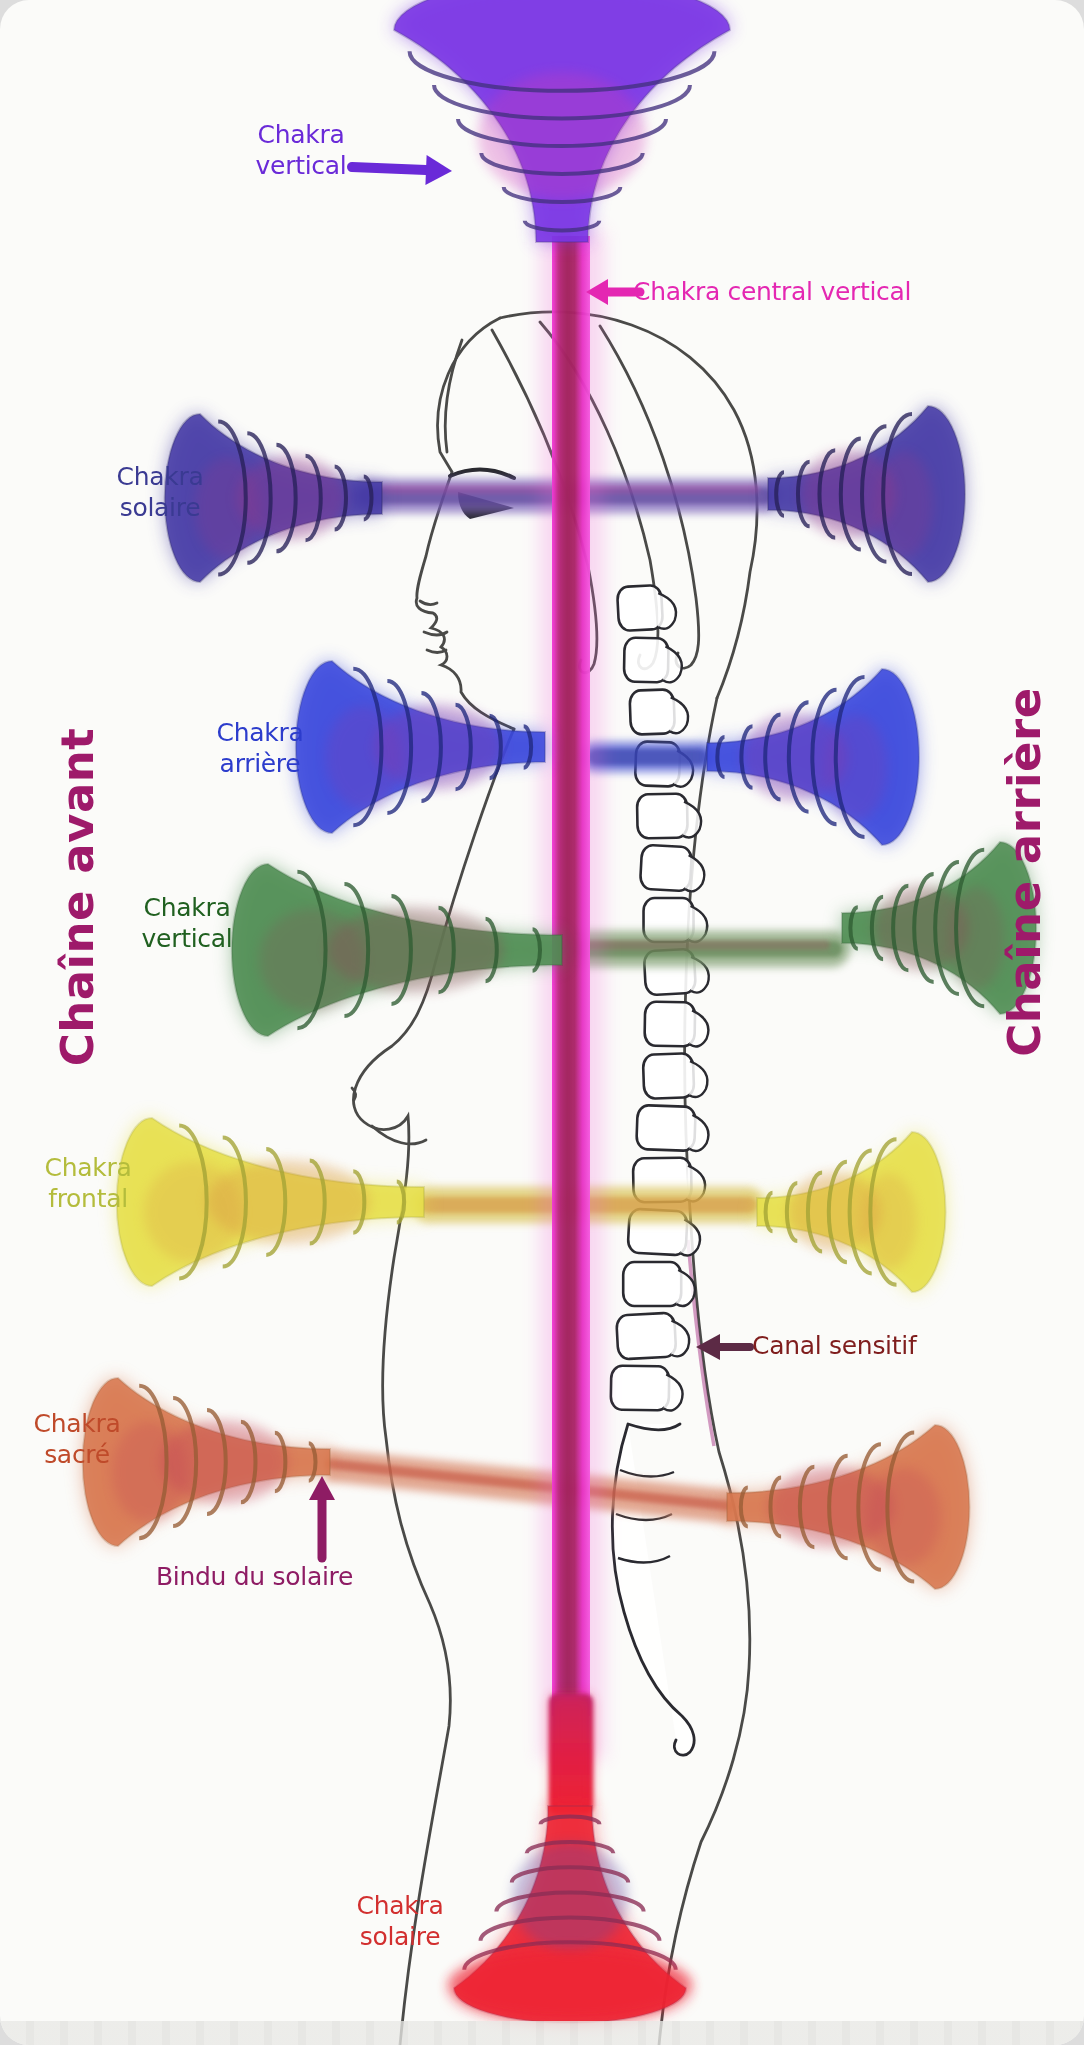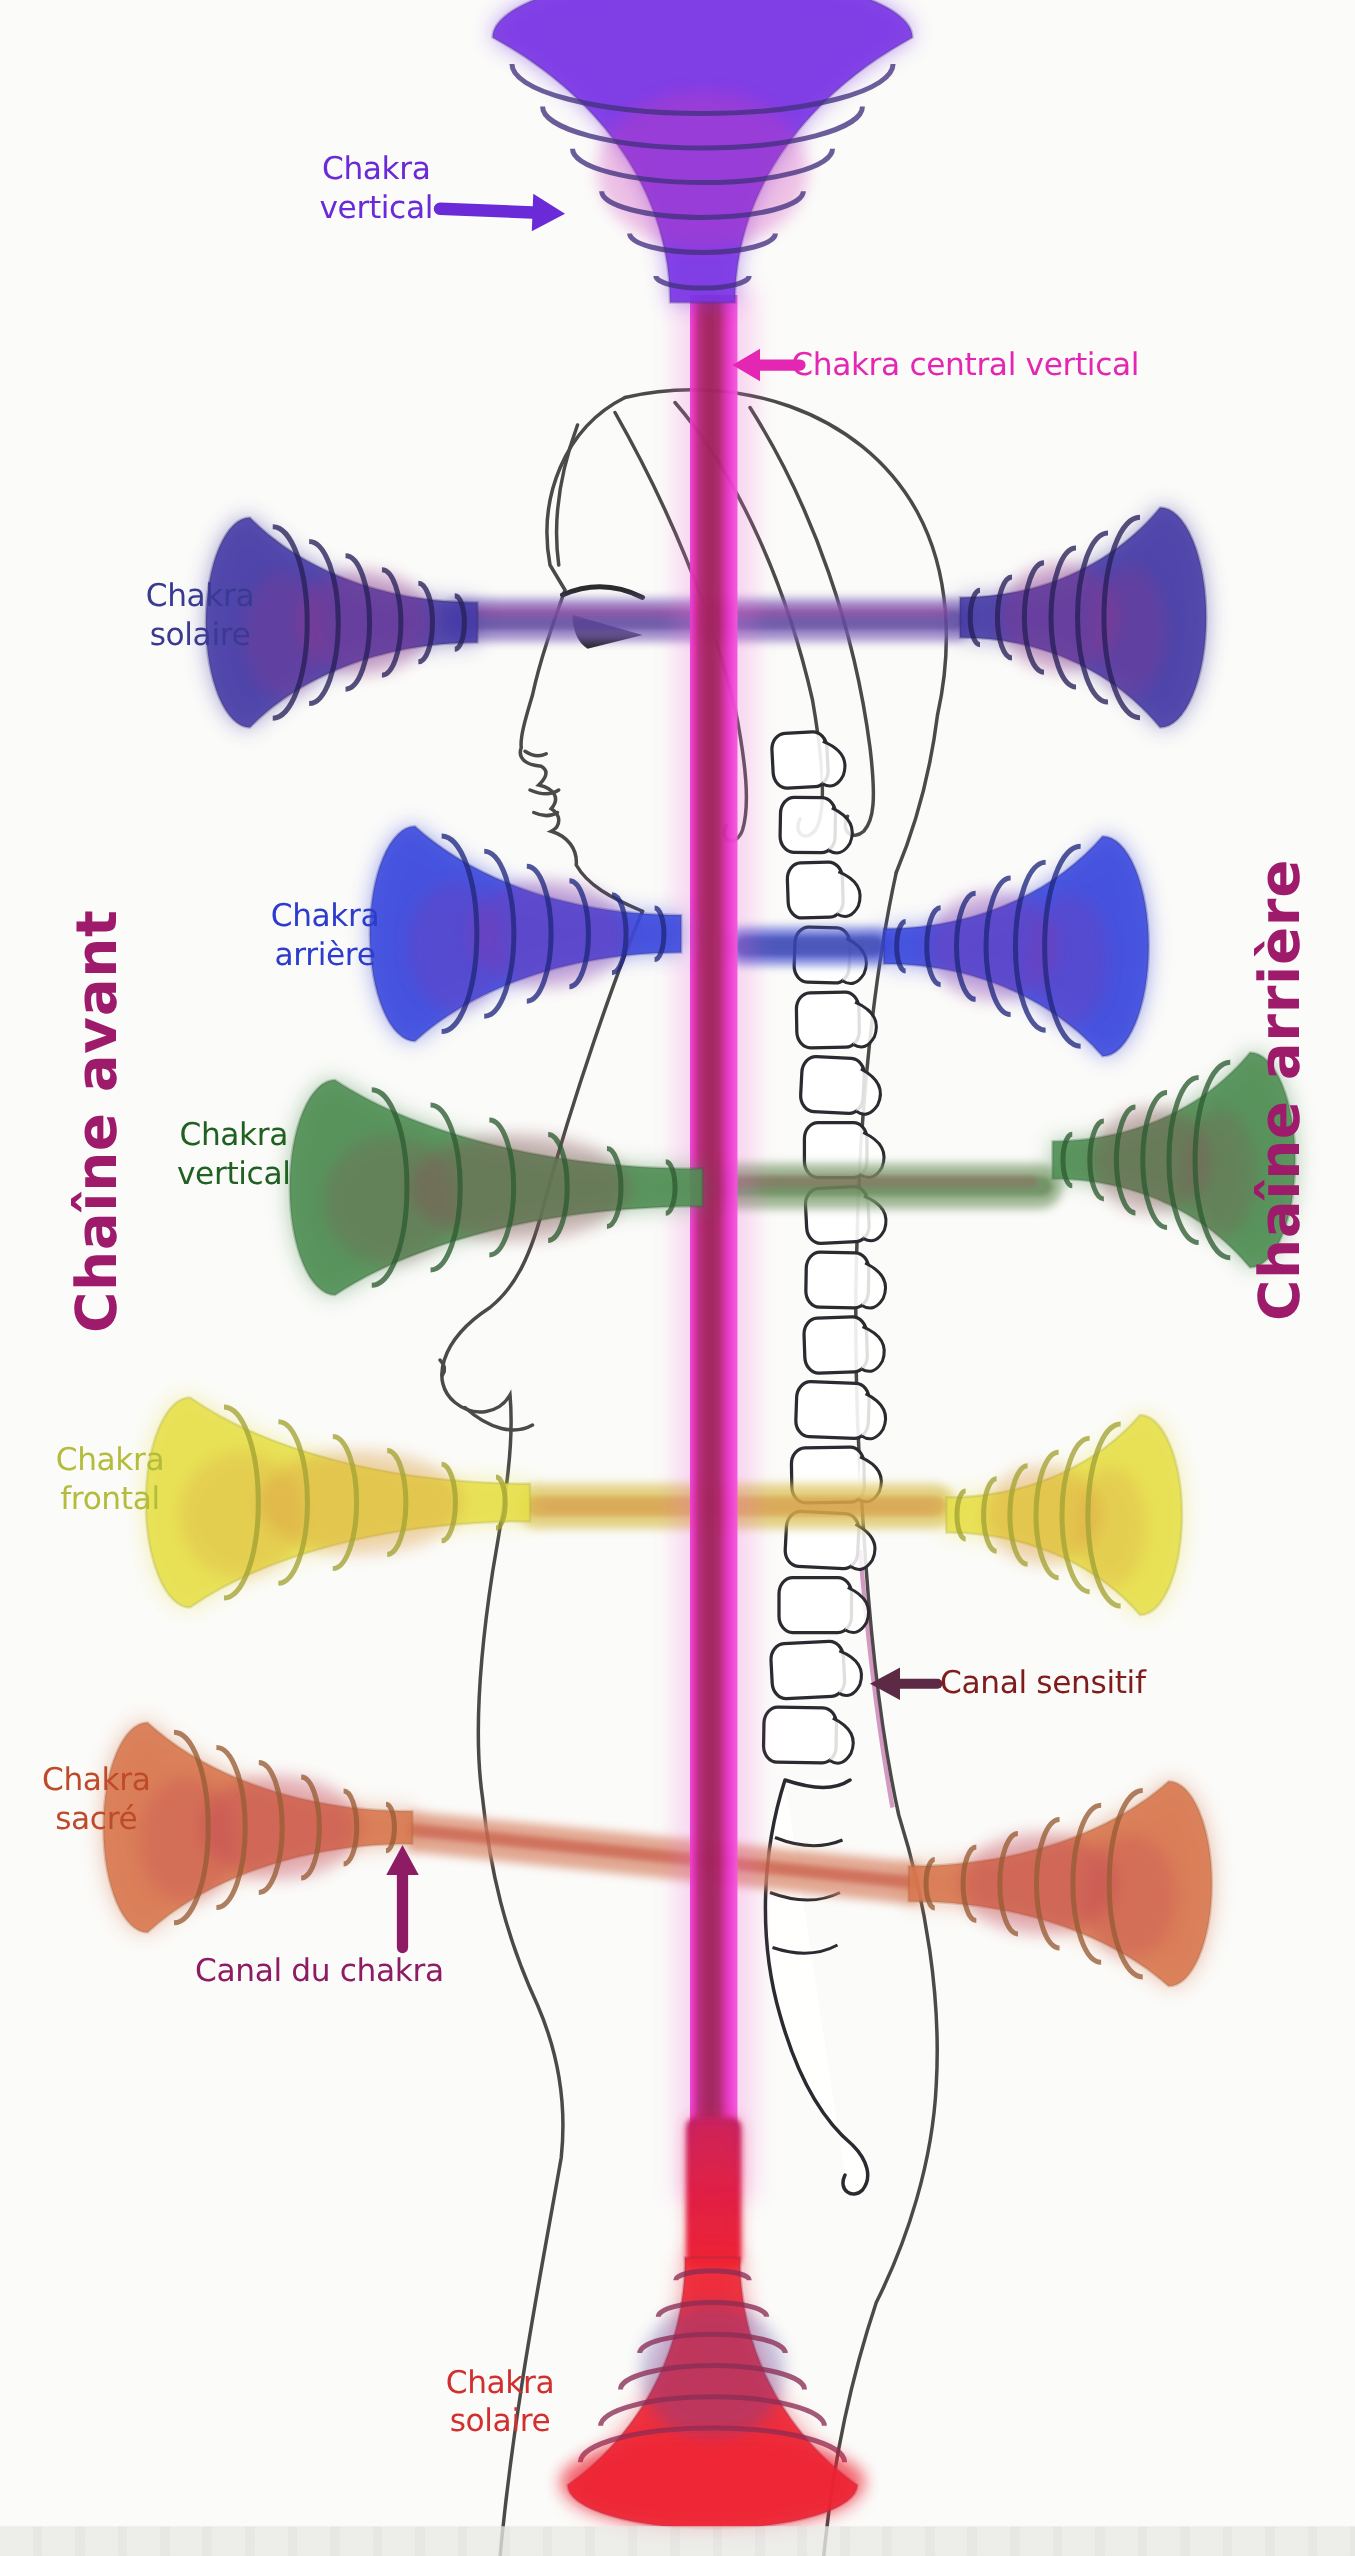--- a/index.html
+++ b/index.html
@@ -2,20 +2,21 @@
 <html><head>
 <meta charset="utf-8">
 <style>
   html,body{margin:0;padding:0;background:#ddd;}
   .stage{
     position:relative;
     width:1084px;height:2045px;
     background:#fbfbf9;
     overflow:hidden;
     font-family:"DejaVu Sans","Liberation Sans",sans-serif;
+    border-radius:29px;
   }
   svg.art{position:absolute;left:0;top:0;}
   .lbl{
     position:absolute;
     font-size:25px;
     letter-spacing:-0.3px;
     line-height:1.22;
     text-align:center;
     white-space:nowrap;
   }
@@ -419,21 +420,21 @@
     <span class="ln">frontal</span>
   </div>
 
   <div class="lbl single" style="left: 752px; top: 1331px; color: #7f1d1d;">Canal sensitif</div>
 
   <div class="lbl" style="left: 2px; top: 1409px; width: 150px; color: rgb(191, 74, 42);">
     <span class="ln">Chakra</span>
     <span class="ln">sacré</span>
   </div>
 
-  <div class="lbl single" style="left: 156px; top: 1562px; color: rgb(142, 28, 100);">Canal du chakra</div>
+  <div class="lbl single" style="left: 156px; top: 1562px; color: rgb(142, 28, 100);">Bindu du solaire</div>
 
   <div class="lbl" style="left: 325px; top: 1891px; width: 150px; color: rgb(210, 47, 47);">
     <span class="ln">Chakra</span>
     <span class="ln">solaire</span>
   </div>
 
   <div class="chain" style="left: 77px; top: 897px; color: rgb(158, 26, 106);">Chaîne avant</div>
 
   <div class="chain" style="left: 1024px; top: 872px; color: rgb(158, 26, 106);">Chaîne arrière</div>
 

